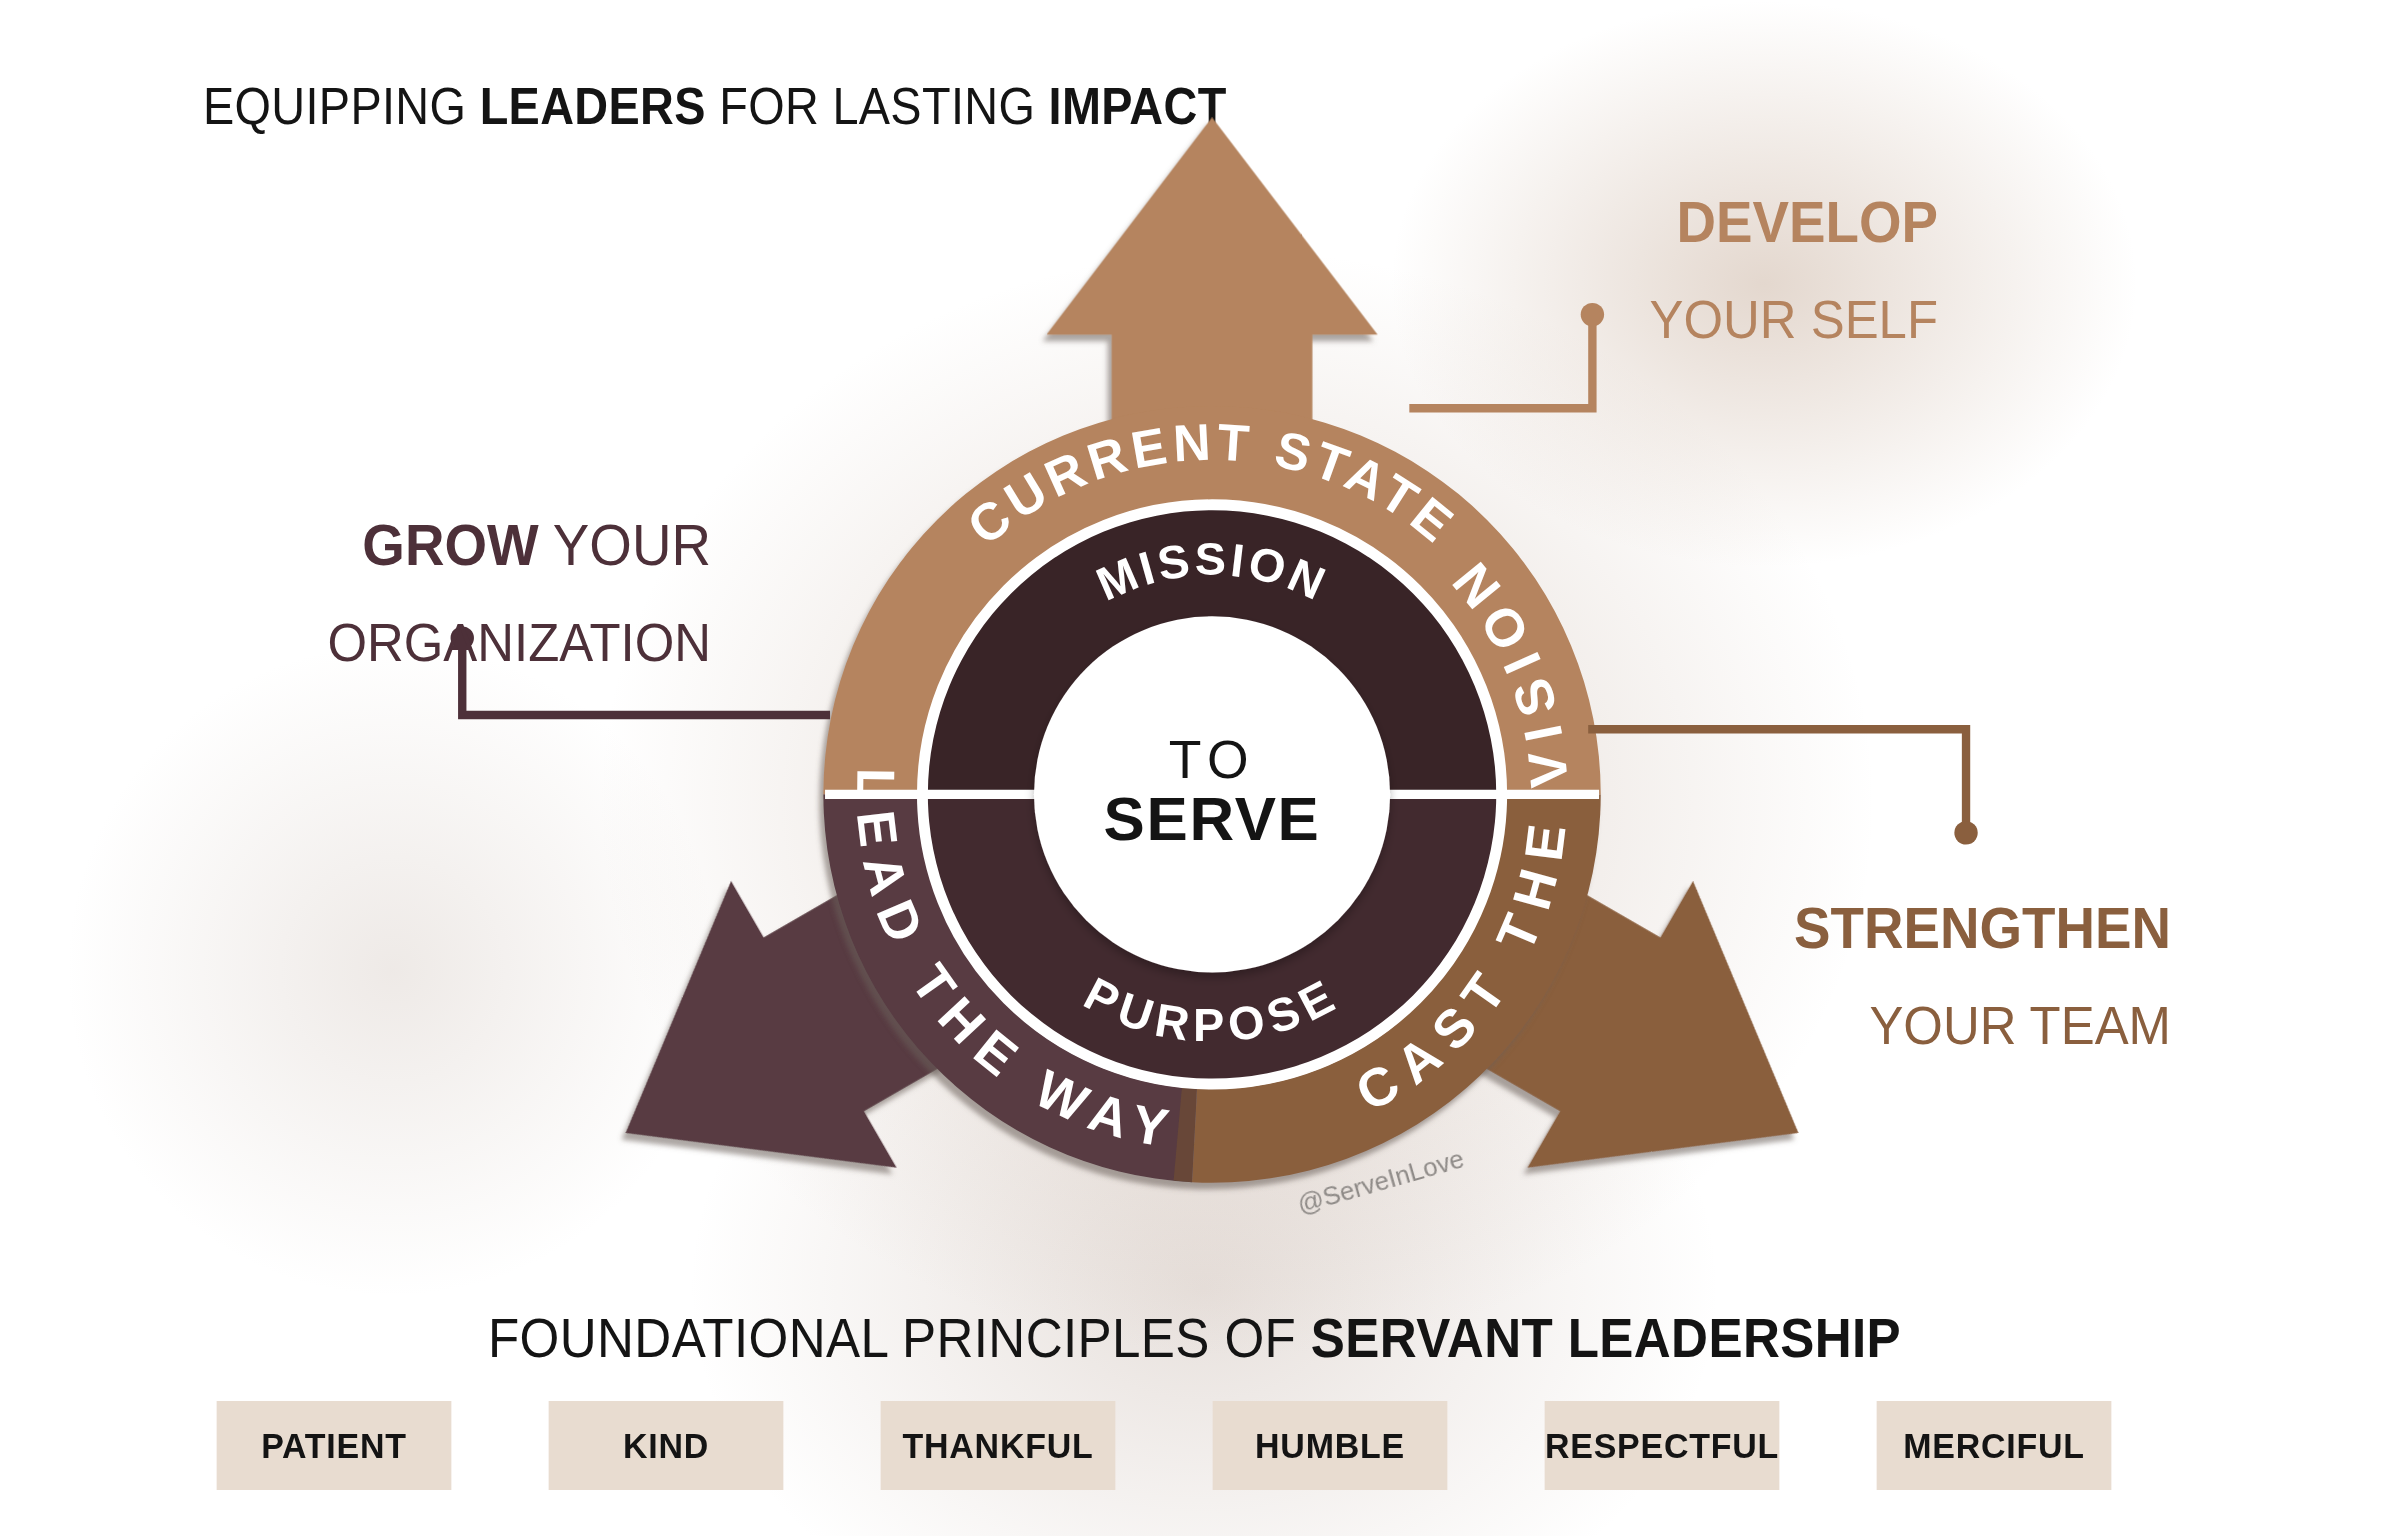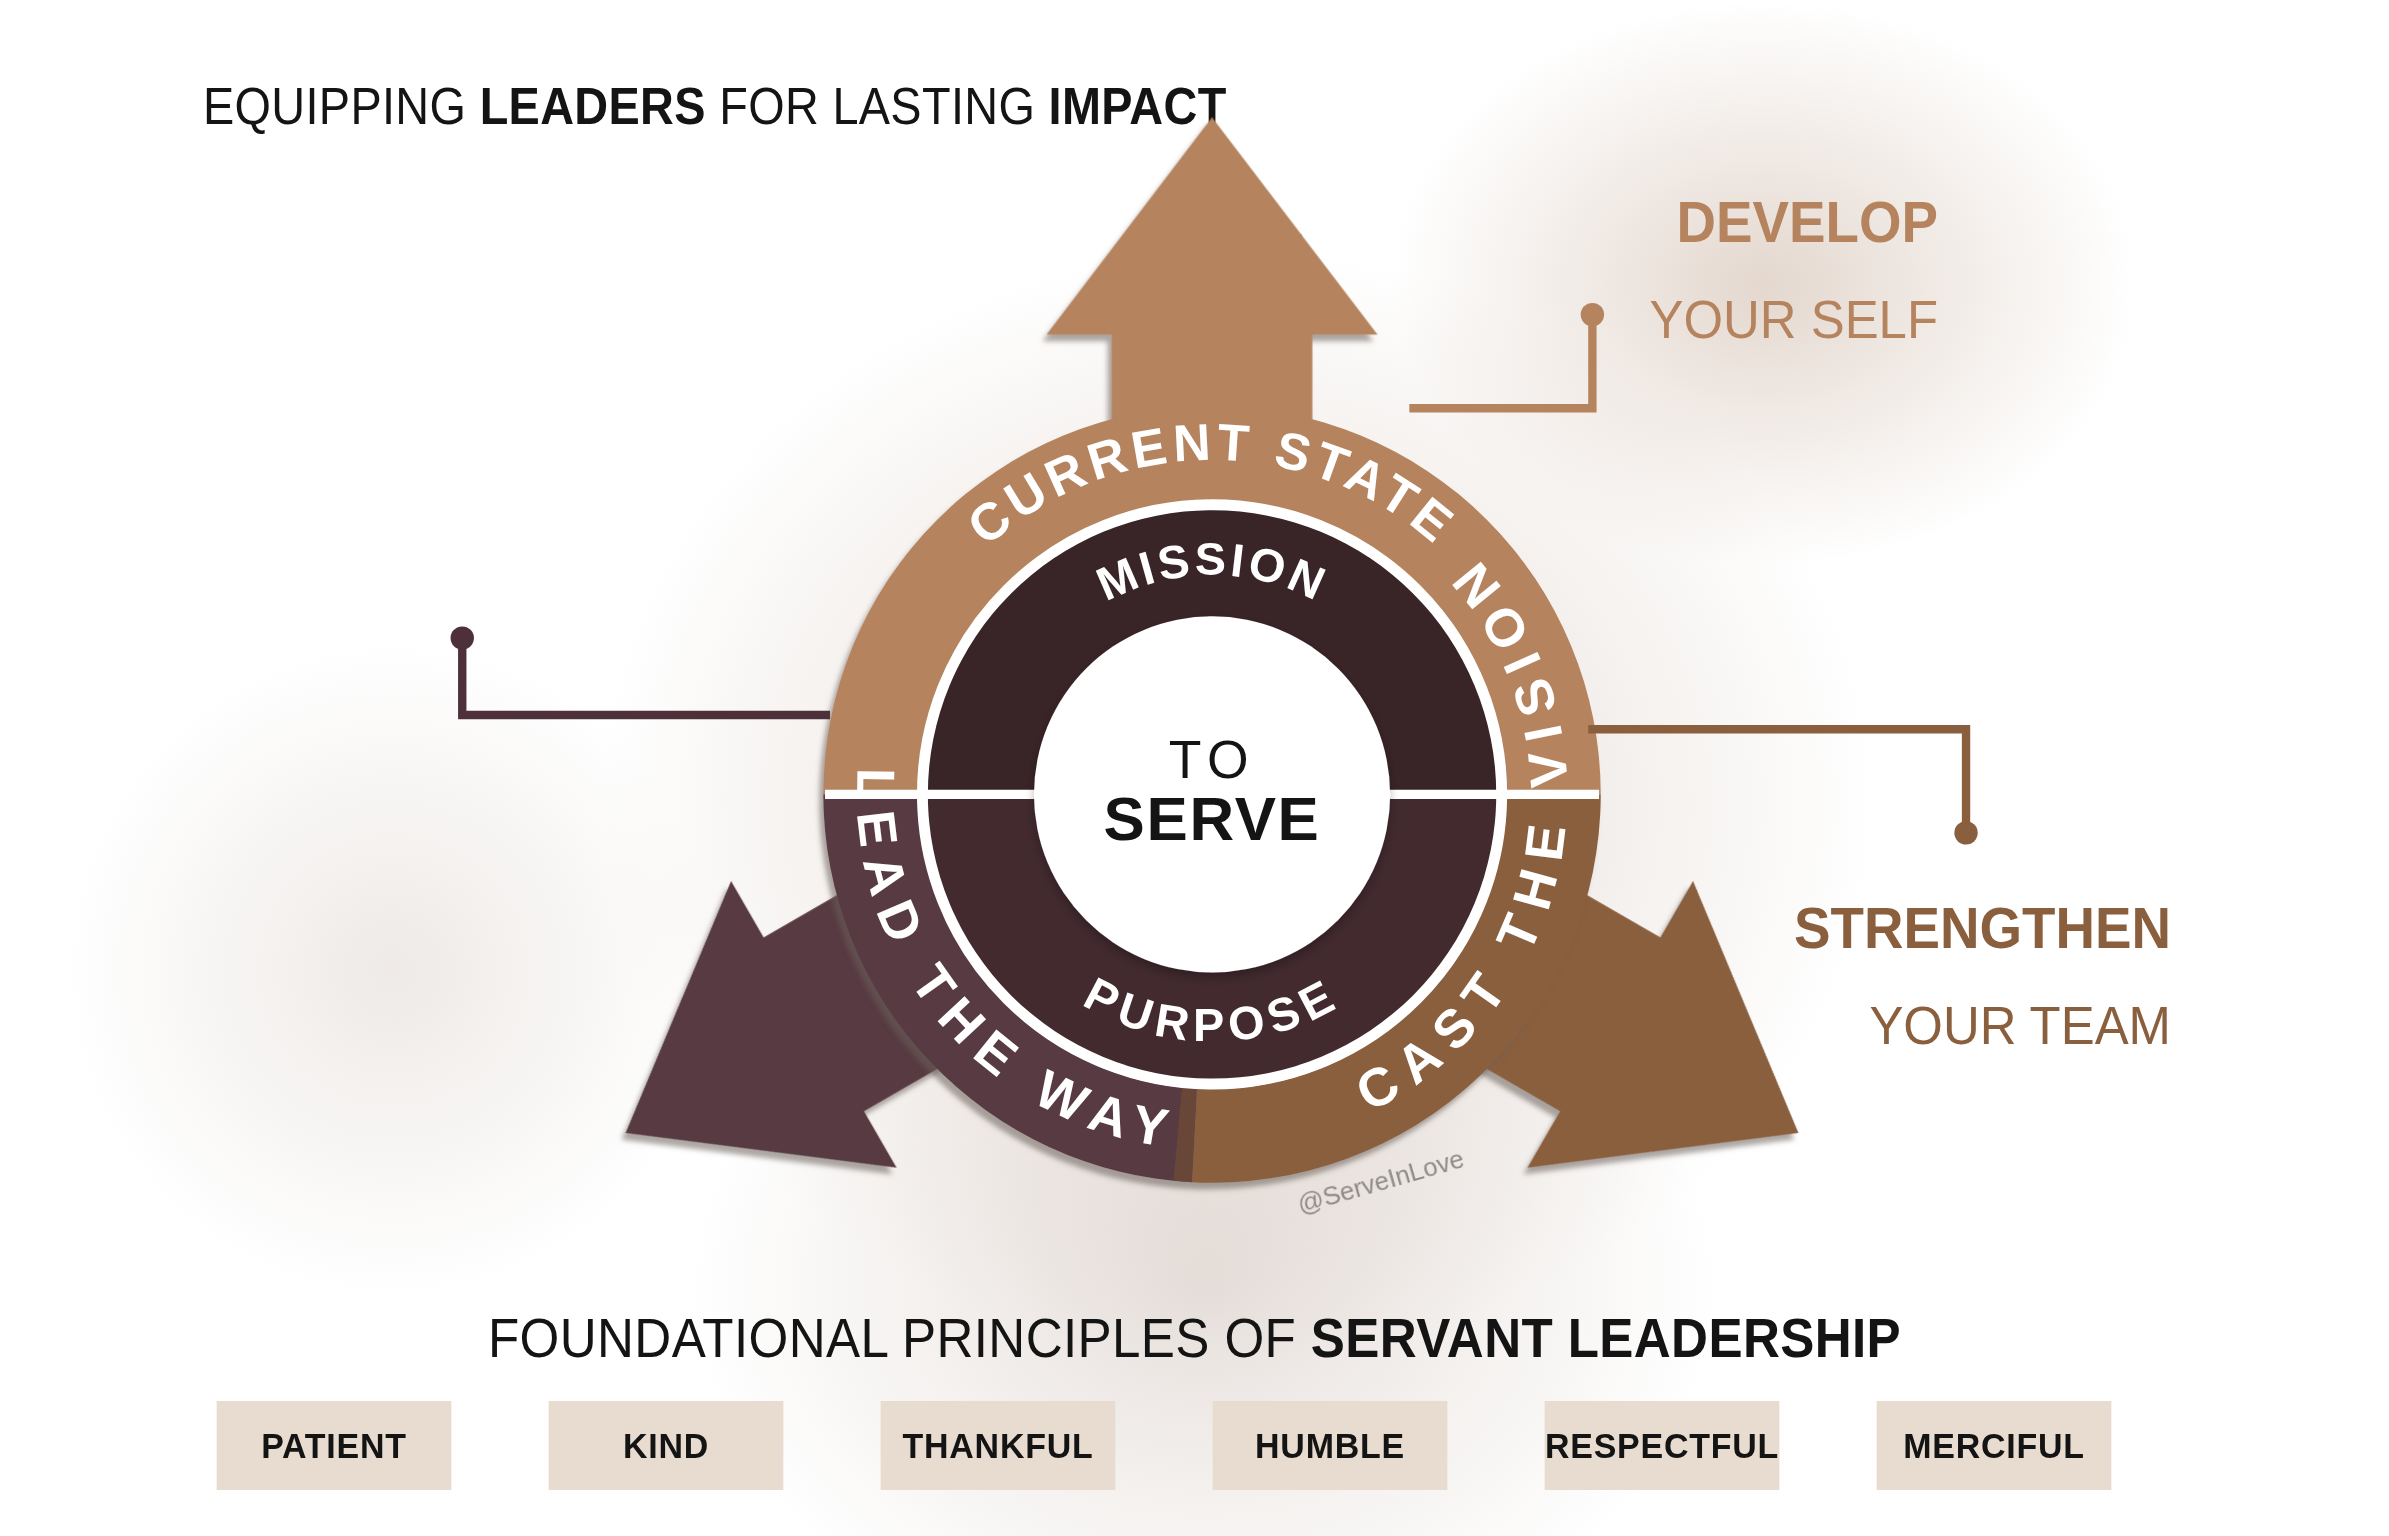--- a/index.html
+++ b/index.html
@@ -127,20 +127,24 @@
       <circle cx="2352" cy="996" r="14" fill="#8a5f3e"></circle>
     </g>
 
     <text x="1556" y="1452" font-size="31" fill="#8f8b88" transform="rotate(-16 1556 1452)">@ServeInLove</text>
   </svg>
 
   <div class="callout co-develop">
     <span class="l1">DEVELOP</span>
     <span class="l2">YOUR SELF</span>
   </div>
+  <div class="callout co-grow">
+    <span class="l1"><span>GROW</span><span class="rest"> YOUR</span></span>
+    <span class="l2">ORGANIZATION</span>
+  </div>
   <div class="callout co-strengthen">
     <span class="l1">STRENGTHEN</span>
     <span class="l2">YOUR TEAM</span>
   </div>
 
   <div class="bottomtitle"><span>FOUNDATIONAL PRINCIPLES OF </span><span class="b">SERVANT LEADERSHIP</span></div>
 
   <div class="principles">
     <div class="pbox">
         <span>PATIENT</span>

